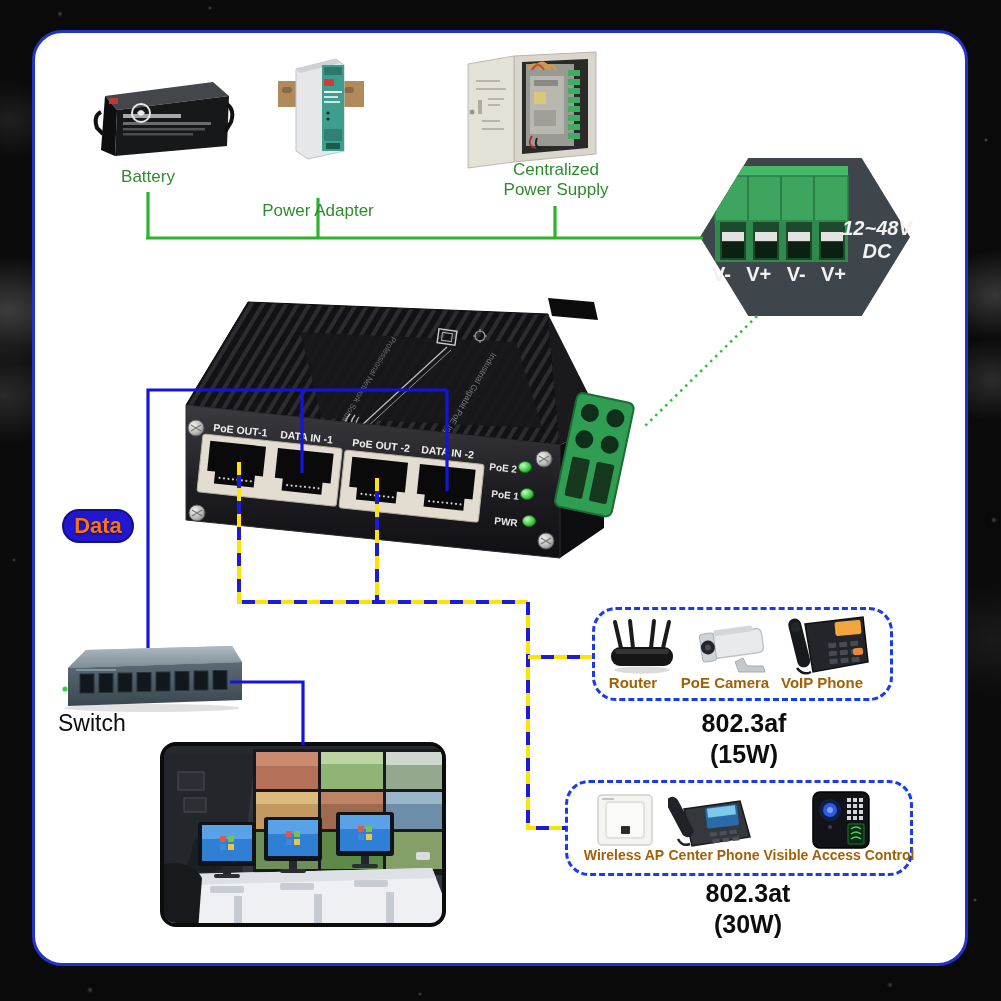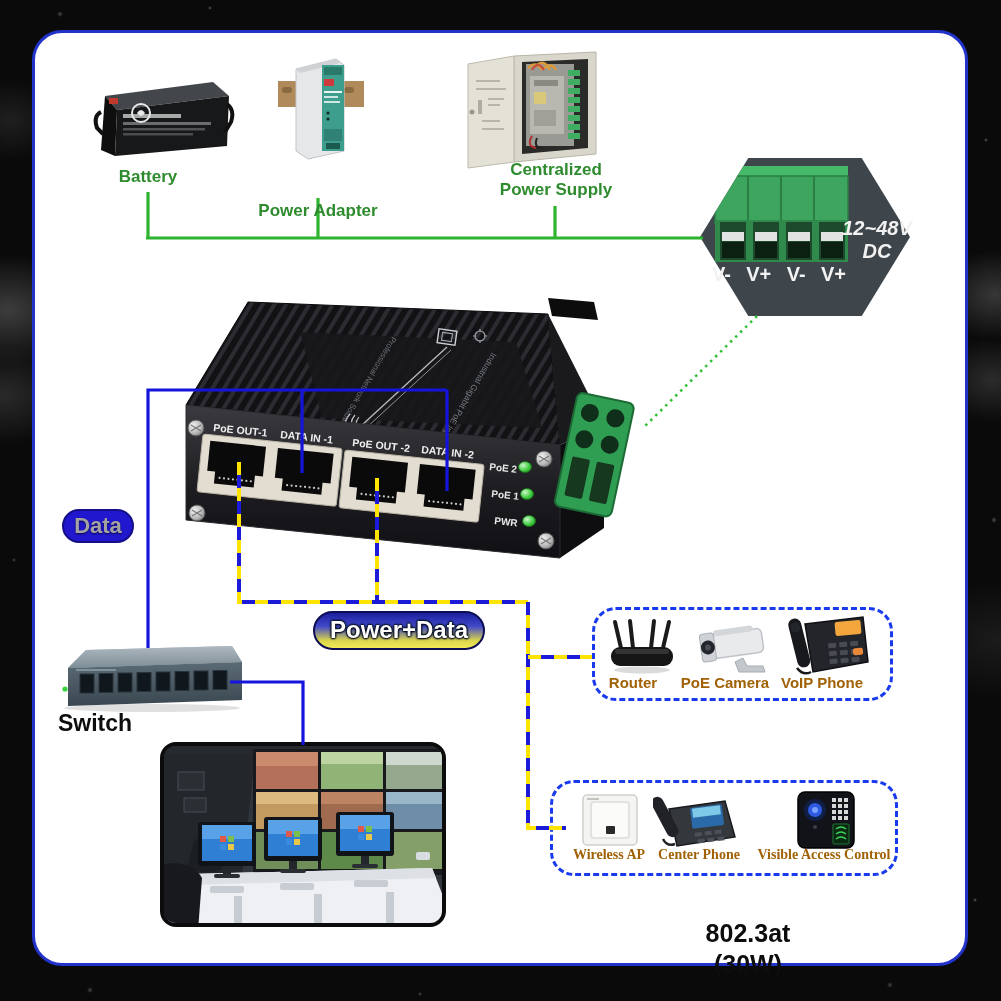--- a/index.html
+++ b/index.html
@@ -23,30 +23,30 @@
       radial-gradient(55px 42px at 992px 380px,#49494988,transparent),
       radial-gradient(50px 40px at 10px 120px,#38383877,transparent),
       radial-gradient(90px 60px at 998px 640px,#33333366,transparent),
       #0a0a0b;
   }
   #panel{
     position:absolute;left:32px;top:30px;width:936px;height:936px;
     background:#fff;border:3px solid #2233cc;border-radius:30px;box-sizing:border-box;
   }
   .abs{position:absolute;}
-  .lbl{position:absolute;font-weight:bold;white-space:nowrap;}
+  .lbl{position:absolute;font-weight:normal;white-space:nowrap;}
   .lbl-green{color:#2e8b2e;font-size:17px;}
   .lbl-black{color:#0d0d0d;}
   .center{transform:translateX(-50%);}
   .txt-c{text-align:center;}
   
   #data-pill{
     position:absolute;left:62px;top:509px;width:72px;height:34px;border-radius:17px;
     background:#2117cf;border:2px solid #140f86;box-sizing:border-box;
-    color:#a3a3a3;font-weight:bold;font-size:22px;text-align:center;line-height:29px;
+    color:#f97316;font-weight:bold;font-size:22px;text-align:center;line-height:29px;
     text-shadow:0 1px 2px #000a;
   }
   #power-data-pill{
     position:absolute;left:313px;top:611px;width:172px;height:39px;border-radius:20px;
     background:linear-gradient(180deg,#1b1f9e 0%,#4149c8 38%,#d8d44e 78%,#f2ea55 100%);
     border:2px solid #0d0d55;box-sizing:border-box;
     color:#fff;font-weight:bold;font-size:24px;text-align:center;line-height:33px;
     text-shadow:0 1px 2px #001,0 -1px 2px #012,1px 0 2px #012,-1px 0 2px #012;
   }
   
@@ -61,21 +61,21 @@
   }
   #pin-row{
     position:absolute;left:712px;top:263px;width:134px;display:flex;justify-content:space-between;
     color:#f2f2f2;font-weight:bold;font-size:20px;
   }
   
   .poe-box{
     position:absolute;border:3px dashed #1a3aee;border-radius:24px;box-sizing:border-box;background:#fff;
   }
   #af-box{left:592px;top:607px;width:301px;height:94px;}
-  #at-box{left:550px;top:780px;width:348px;height:96px;font-family:Liberation Serif, serif;}
+  #at-box{left:565px;top:780px;width:348px;height:96px;}
   .dev-label{position:absolute;font-weight:bold;color:#a16207;font-size:15px;white-space:nowrap;transform:translateX(-50%);}
   .std-head{position:absolute;font-weight:bold;color:#0d0d0d;font-size:25px;text-align:center;transform:translateX(-50%);line-height:31px;}
   
   #surv-photo{
     position:absolute;left:160px;top:742px;width:286px;height:185px;border:4px solid #0c0c0c;
     border-radius:16px;overflow:hidden;box-sizing:border-box;background:#2e3238;
   }
   svg{display:block;}
   #overlay{position:absolute;left:0;top:0;pointer-events:none;z-index:5;}
   .z2{z-index:2;} .z6{z-index:6;}
@@ -352,20 +352,24 @@
           <rect x="10" y="6" width="13" height="50" rx="6.5" fill="#17191d"></rect>
           <rect x="12" y="10" width="9" height="10" rx="4" fill="#23262b"></rect>
         </g>
         <path d="M14,56 q6,8 14,4" stroke="#17191d" stroke-width="2.5" fill="none"></path>
       </svg>
     </div>
     <div class="dev-label" style="left:38px;top:64px;">Router</div>
     <div class="dev-label" style="left:130px;top:64px;">PoE Camera</div>
     <div class="dev-label" style="left:227px;top:64px;">VoIP Phone</div>
   </div>
+  <div class="std-head z6" style="left:744px;top:708px;">
+    <div>802.3af</div>
+    <div>(15W)</div>
+  </div>
 
   <div id="at-box" class="poe-box z2">
     <div class="abs" style="left:28px;top:10px;">
       <svg width="58" height="54" viewBox="0 0 58 54">
         <rect x="2" y="2" width="54" height="50" rx="4" fill="#f4f4f2" stroke="#cfcfcb" stroke-width="1.5"></rect>
         <rect x="10" y="9" width="38" height="36" rx="3" fill="#fbfbfa" stroke="#e2e2de" stroke-width="2"></rect>
         <rect x="25" y="33" width="9" height="8" rx="1" fill="#2a2a2a"></rect>
         <rect x="6" y="5" width="12" height="2" fill="#c5c5c0"></rect>
       </svg>
     </div>
@@ -410,27 +414,26 @@
             <rect x="49" y="25" width="4" height="4"></rect>
         </g>
         <rect x="38" y="33" width="16" height="20" rx="2" fill="#0b2a12" stroke="#1a5a28" stroke-width="1.5"></rect>
         <path d="M41,38 q5,-4 10,0 M41,43 q5,-4 10,0 M41,48 q5,-4 10,0" stroke="#3fd45f" stroke-width="1.4" fill="none"></path>
       </svg>
     </div>
     <div class="dev-label" style="left:56px;top:64px;font-size:14px;">Wireless AP</div>
     <div class="dev-label" style="left:146px;top:64px;font-size:14px;">Center Phone</div>
     <div class="dev-label" style="left:271px;top:64px;font-size:14px;">Visible Access Control</div>
   </div>
-  <div class="std-head z6" style="left:748px;top:918px;">
+  <div class="std-head z6" style="left:748px;top:878px;">
     <div>802.3at</div>
     <div>(30W)</div>
   </div>
 
   <div id="data-pill" class="z6">Data</div>
-  <div id="power-data-pill" class="z6">Power+Data</div>
 
   <svg id="overlay" width="1001" height="1001" viewBox="0 0 1001 1001">
     <defs>
       <pattern id="ribs" width="10" height="10" patternUnits="userSpaceOnUse" patternTransform="rotate(-59)">
         <rect width="10" height="10" fill="#121215"></rect>
         <rect width="10" height="4" fill="#2b2b31"></rect>
       </pattern>
       <linearGradient id="fg" x1="0" y1="0" x2="0" y2="1">
         <stop offset="0" stop-color="#3a3a40"></stop>
           <stop offset=".55" stop-color="#1d1d21"></stop>

